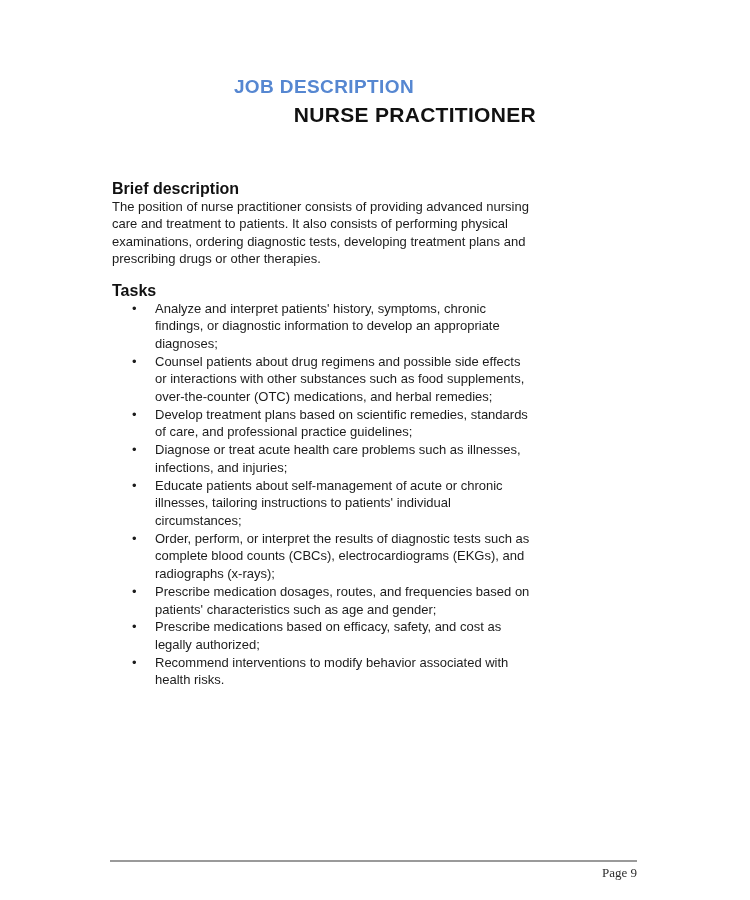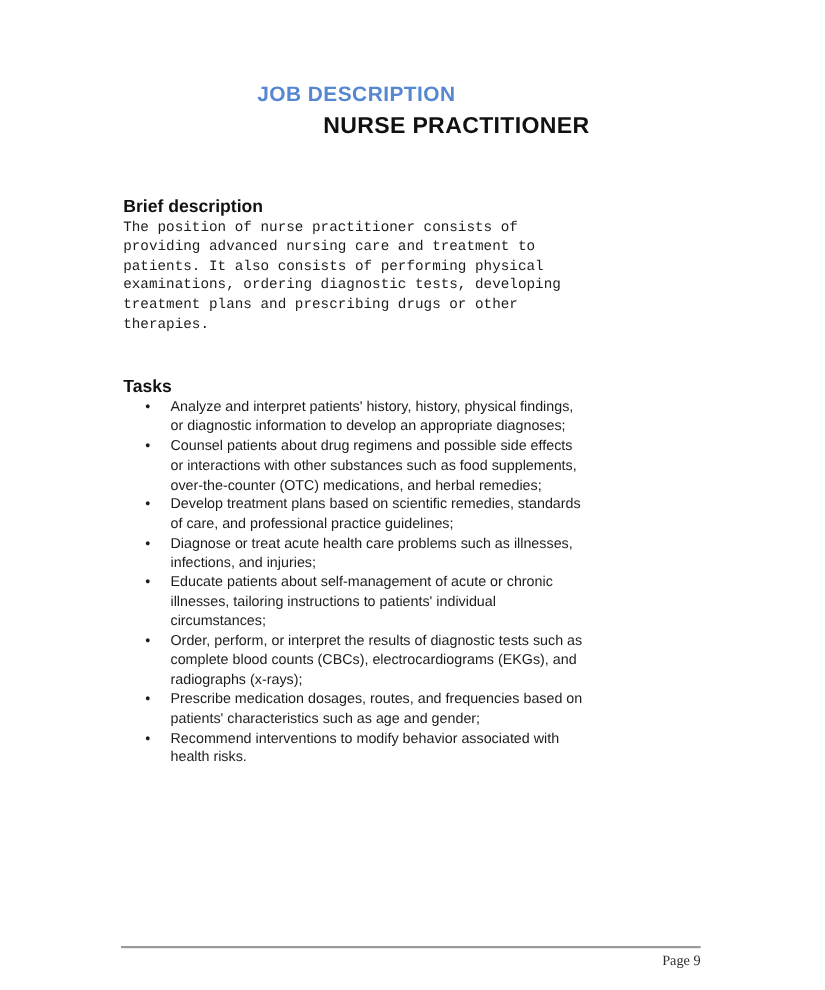--- a/index.html
+++ b/index.html
@@ -46,24 +46,23 @@
     color: #111111;
     margin: 0;
   }
   .brief-section {
     margin-top: 53px;
   }
   .body-paragraph {
     font-size: 13px;
     line-height: 17.6px;
     margin: 0;
-    font-family: Liberation Mono, monospace;
   }
   .tasks-section {
-    margin-top: 40px;
+    margin-top: 14px;
   }
   .task-list {
     list-style: none;
     margin: 0;
     padding: 0;
   }
   .task-list li {
     position: relative;
     padding-left: 43px;
     width: 380px;
@@ -107,27 +106,28 @@
     <div class="doc-title">NURSE PRACTITIONER</div>
 
     <div class="brief-section">
       <h3 class="section-heading">Brief description</h3>
       <p class="body-paragraph">The position of nurse practitioner consists of providing advanced nursing care and treatment to patients. It also consists of performing physical examinations, ordering diagnostic tests, developing treatment plans and prescribing drugs or other therapies.</p>
     </div>
 
     <div class="tasks-section">
       <h3 class="section-heading">Tasks</h3>
       <ul class="task-list">
-        <li>Analyze and interpret patients' history, history, physical findings, or diagnostic information to develop an appropriate diagnoses;</li>
+        <li>Analyze and interpret patients' history, symptoms, chronic findings, or diagnostic information to develop an appropriate diagnoses;</li>
         <li>Counsel patients about drug regimens and possible side effects or interactions with other substances such as food supplements, over-the-counter (OTC) medications, and herbal remedies;</li>
         <li>Develop treatment plans based on scientific remedies, standards of care, and professional practice guidelines;</li>
         <li>Diagnose or treat acute health care problems such as illnesses, infections, and injuries;</li>
         <li>Educate patients about self-management of acute or chronic illnesses, tailoring instructions to patients' individual circumstances;</li>
         <li>Order, perform, or interpret the results of diagnostic tests such as complete blood counts (CBCs), electrocardiograms (EKGs), and radiographs (x-rays);</li>
         <li>Prescribe medication dosages, routes, and frequencies based on patients' characteristics such as age and gender;</li>
+        <li>Prescribe medications based on efficacy, safety, and cost as legally authorized;</li>
         <li>Recommend interventions to modify behavior associated with health risks.</li>
       </ul>
     </div>
 
   </div>
 
   <div class="footer-rule"></div>
   <div class="footer-page">Page 9</div>
 </div>
 

